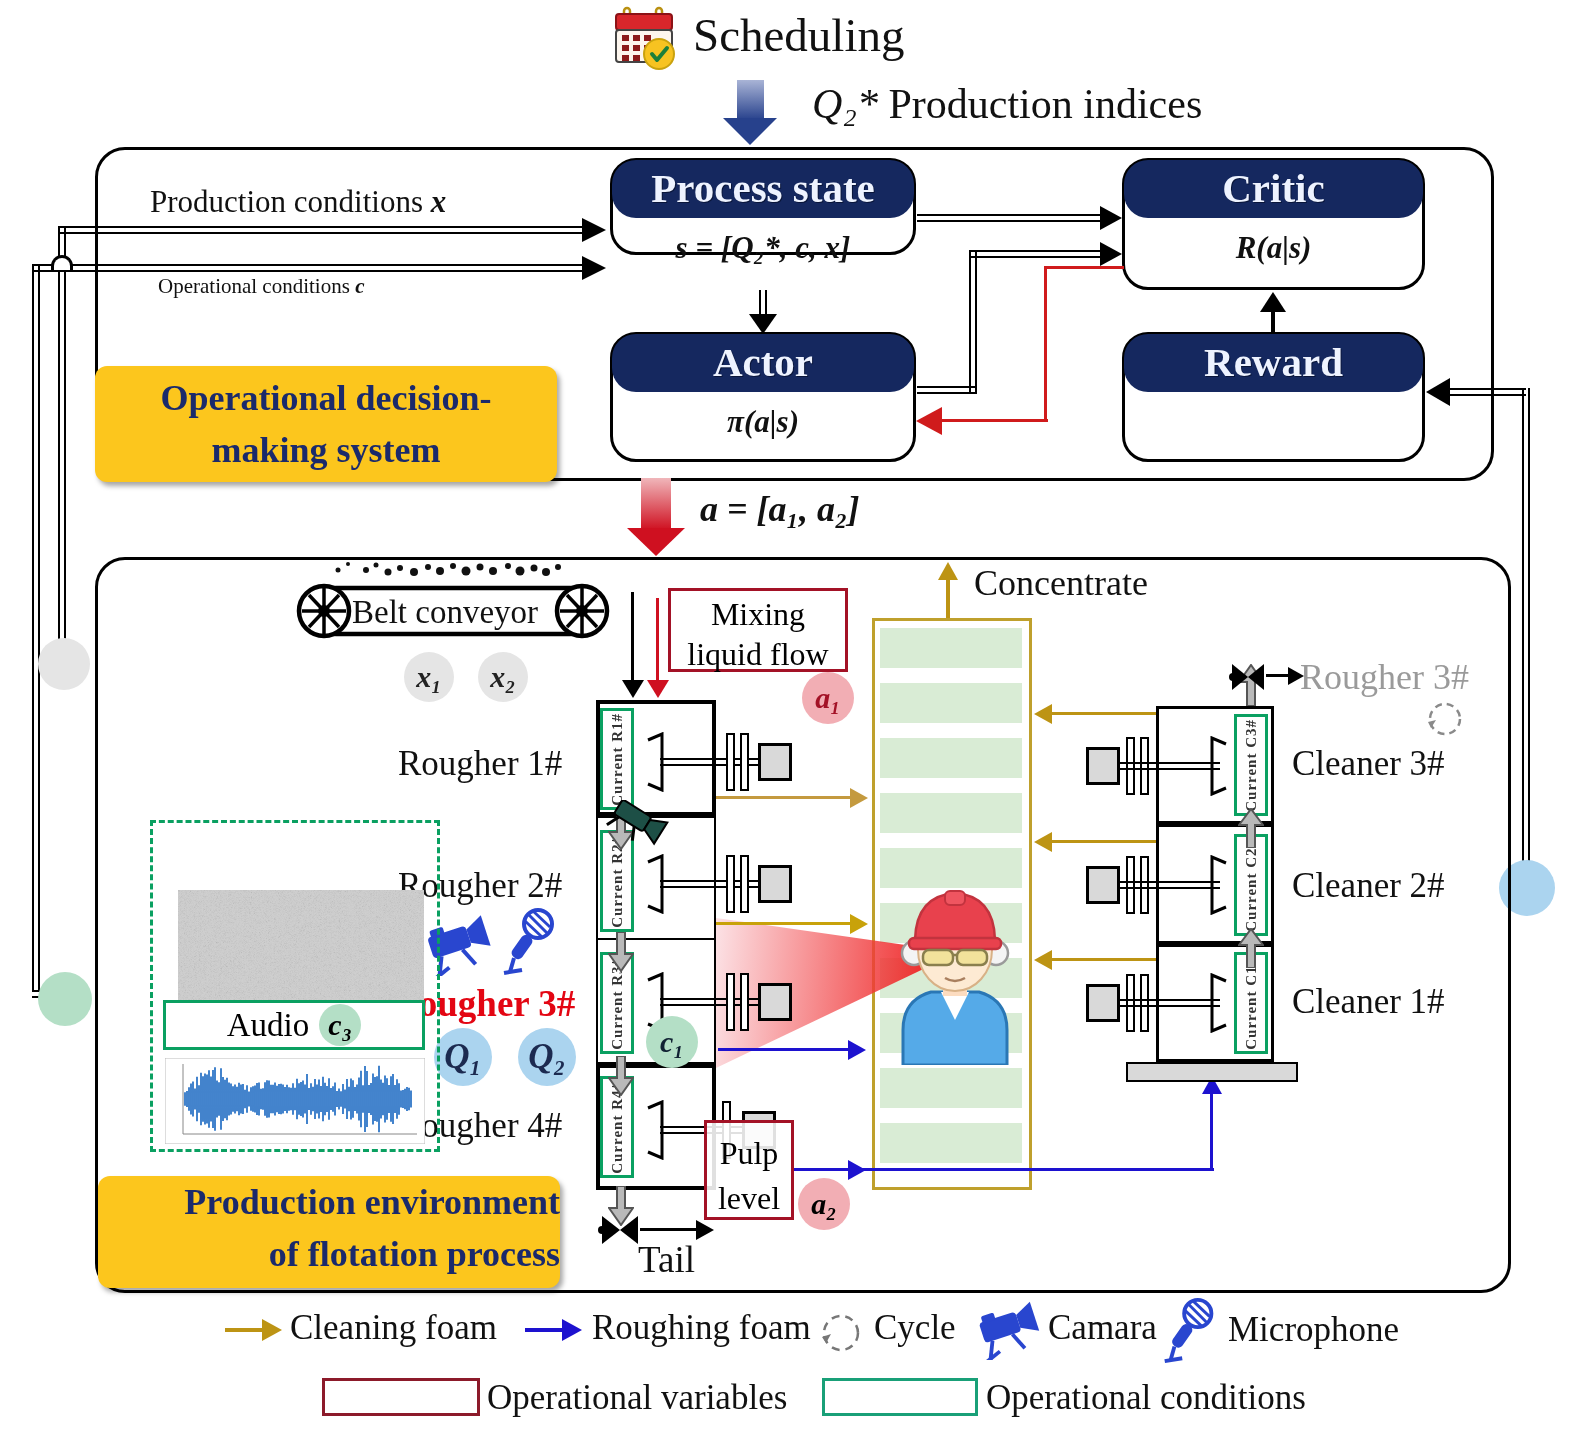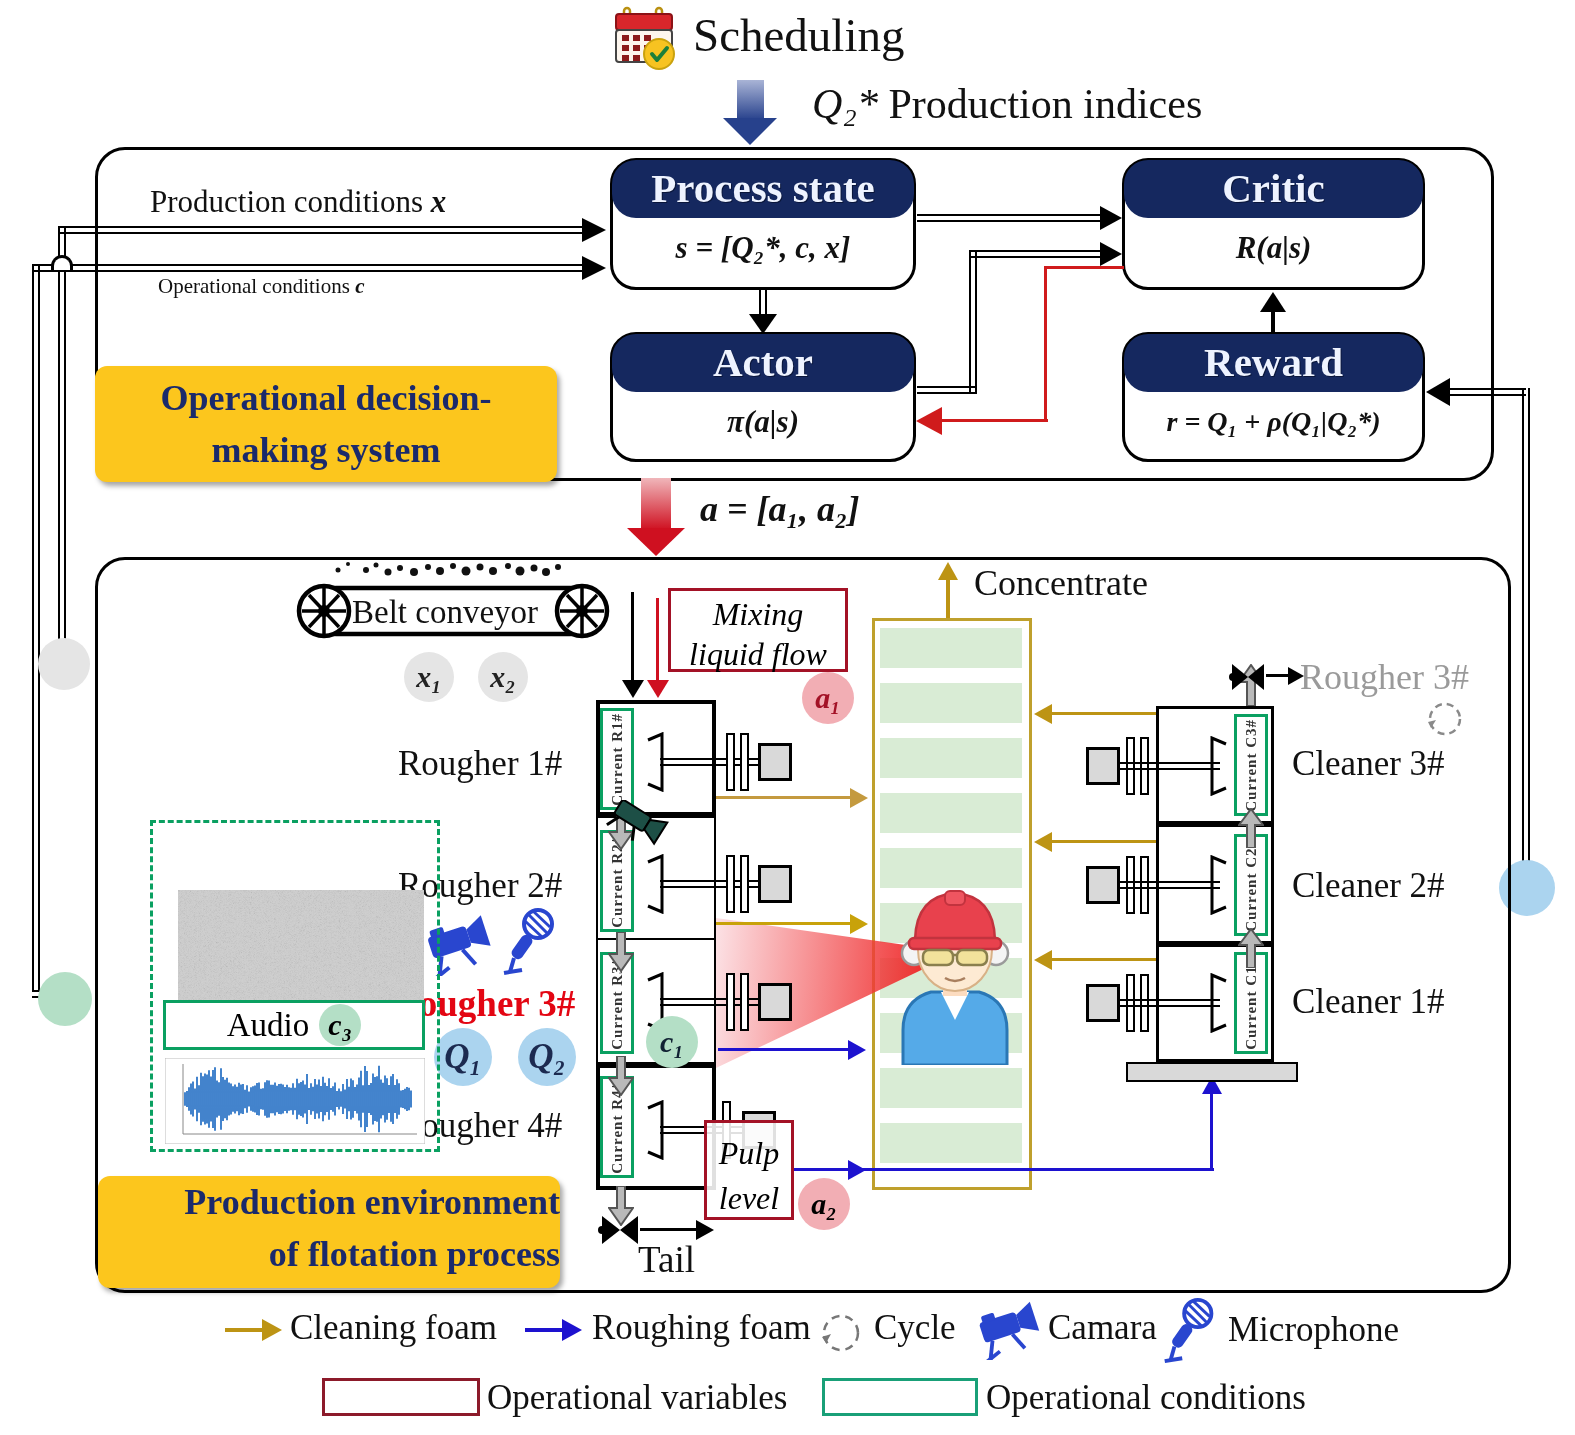--- a/index.html
+++ b/index.html
@@ -21,21 +21,21 @@
         color:#1b2a6b;font-weight:bold;font-size:36px;text-align:center;line-height:1.45;}
   .circ{position:absolute;border-radius:50%;display:flex;align-items:center;justify-content:center;
         font-weight:bold;font-style:italic;font-size:30px;}
   .curr{position:absolute;width:34px;border:3px solid #0aa061;background:#fefefe;box-sizing:border-box;
         display:flex;align-items:center;justify-content:center;}
   .curr span{writing-mode:vertical-rl;transform:rotate(180deg);font-size:15px;font-weight:bold;color:#333;letter-spacing:1px;}
   .tank{position:absolute;box-sizing:border-box;background:#fff;}
   .plate{position:absolute;width:9px;box-sizing:border-box;border:2.5px solid #000;background:#fff;}
   .motor{position:absolute;width:34px;height:38px;box-sizing:border-box;border:3px solid #000;background:#d9d9d9;}
   .greenbox{position:absolute;box-sizing:border-box;border:3.5px solid #0aa061;background:#fff;}
-  .redbox{position:absolute;box-sizing:border-box;border:3.5px solid #a31226;background:#fff;font-style:italic;}
+  .redbox{position:absolute;box-sizing:border-box;border:3.5px solid #a31226;background:#fff;}
   .lrect{position:absolute;box-sizing:border-box;background:#fff;height:38px;}
   .bar{position:absolute;left:880px;width:142px;height:40px;background:#d9ecd5;}
   .gcirc{position:absolute;border-radius:50%;}
   .hop{position:absolute;box-sizing:border-box;background:#fff;border:3px solid #000;border-bottom:none;border-radius:11px 11px 0 0;}
 </style>
 </head>
 <body>
 
 <div id="canvas">
 
@@ -83,38 +83,37 @@
   <div class="dlh" style="left:34px;top:264px;width:554px;"></div>
   <div class="tri" style="left:582px;top:256px;border-top:12px solid transparent;border-bottom:12px solid transparent;border-left:24px solid #000;"></div>
 
   <div class="dlv" style="left:58px;top:226px;height:414px;"></div>
   <div class="dlv" style="left:32px;top:264px;height:726px;"></div>
   <div class="dlh" style="left:32px;top:990px;width:30px;"></div>
   <div class="hop" style="left:51px;top:255px;width:22px;height:15px;"></div>
   <div class="gcirc" style="left:38px;top:638px;width:52px;height:52px;background:#e5e5e5;"></div>
   <div class="gcirc" style="left:38px;top:972px;width:54px;height:54px;background:#b4dfc6;"></div>
 
-  <div class="node" style="left:610px;top:158px;width:306px;height:132px;">
+  <div class="node" style="left:610px;top:158px;width:306px;height:97px;">
     <div class="nhead">Process state</div>
     <div class="nbody">s = [Q₂*, c, x]</div>
   </div>
 
   <div class="node" style="left:1122px;top:158px;width:303px;height:132px;">
     <div class="nhead">Critic</div>
     <div class="nbody">R(a|s)</div>
   </div>
 
   <div class="node" style="left:610px;top:332px;width:306px;height:130px;">
     <div class="nhead">Actor</div>
     <div class="nbody">π(a|s)</div>
   </div>
 
   <div class="node" style="left:1122px;top:332px;width:303px;height:130px;">
     <div class="nhead">Reward</div>
-    <div class="nbody" style="font-size:28px;">r = Q₁ + ρ(Q₁|Q₂*)</div>
   </div>
 
   <div class="ylab" style="left:95px;top:366px;width:462px;height:110px;padding-top:6px;">
     <div>Operational decision-</div>
     <div>making system</div>
   </div>
 
   <div class="dlh" style="left:917px;top:214px;width:193px;"></div>
   <div class="tri" style="left:1100px;top:206px;border-top:12px solid transparent;border-bottom:12px solid transparent;border-left:22px solid #000;"></div>
 

